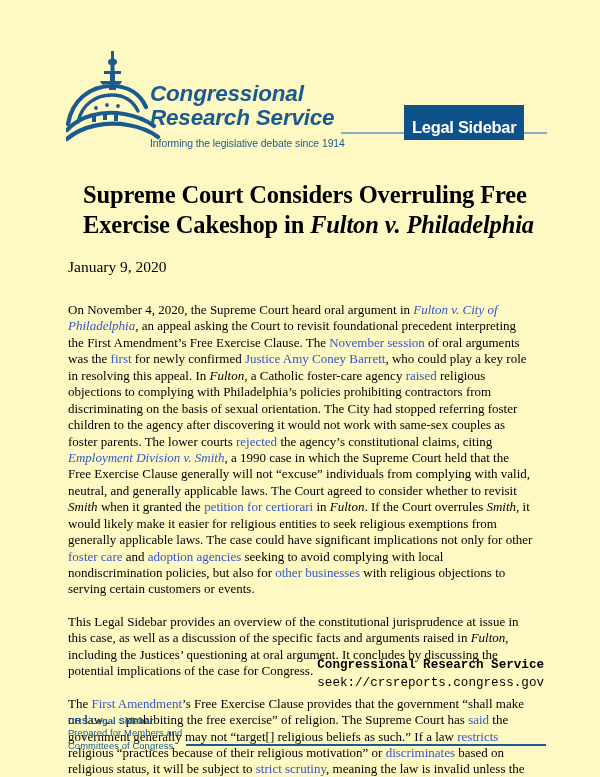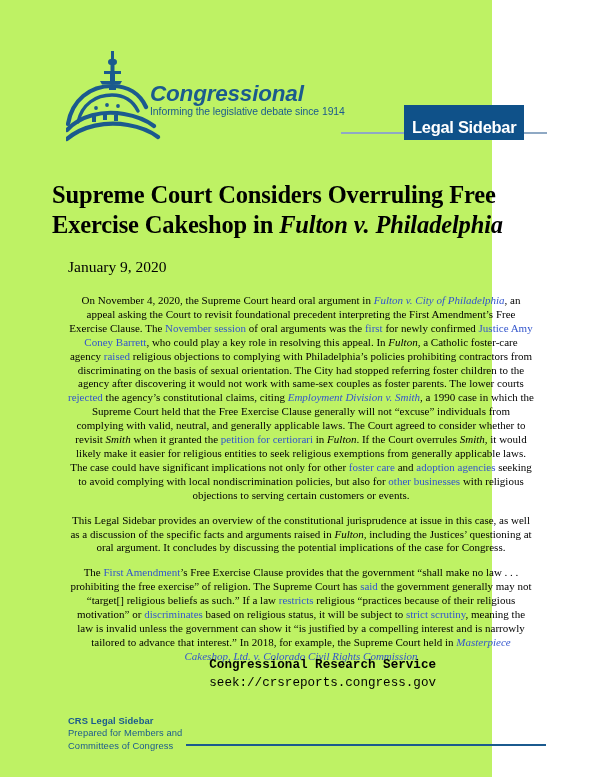--- a/index.html
+++ b/index.html
@@ -13,23 +13,23 @@
     height: 777px;
     position: relative;
     font-family: "Liberation Serif", serif;
     color: #000000;
     overflow: hidden;
   }
 
   .page {
     position: absolute;
     left: 0; top: 0;
-    width: 492px;
+    width: 600px;
     height: 777px;
-    background: #bef264;
+    background: #fef9c3;
   }
 
   
   .masthead {
     position: absolute;
     left: 66px;
     top: 50px;
     width: 480px;
     height: 100px;
   }
@@ -55,21 +55,21 @@
     color: #1B5A8E;
     line-height: 1.05;
     white-space: nowrap;
   }
   .logo-tagline {
     font-family: "Liberation Sans", sans-serif;
     font-size: 10.4px;
     font-weight: normal;
     color: #1B5A8E;
     white-space: nowrap;
-    margin-top: 0;
+    margin-top: 9px;
     letter-spacing: -0.05px;
   }
   .tagline-rule {
     position: absolute;
     left: 275px;
     top: 82px;
     width: 206px;
     height: 2px;
     background: #8FA9C4;
   }
@@ -84,21 +84,21 @@
     font-size: 16.5px;
     letter-spacing: -0.3px;
     padding: 13px 8px 4px 8px;
     white-space: nowrap;
     line-height: 1.1;
   }
 
   
   .doc-title {
     position: absolute;
-    left: 52px;
+    left: 83px;
     top: 180px;
     width: 466px;
     font-family: "Liberation Serif", serif;
     font-weight: bold;
     font-size: 24.5px;
     line-height: 1.22;
     letter-spacing: -0.15px;
     color: #000;
   }
   .doc-title .ital { }
@@ -113,24 +113,24 @@
   }
 
   
   .body-area {
     position: absolute;
     left: 68px;
     top: 286px;
     width: 466px;
   }
   p.para {
-    margin: 8px 0 11px 0;
-    font-size: 11px;
+    margin: 16px 0 11px 0;
+    font-size: 13px;
     line-height: 1.265;
-    text-align: center;
+    text-align: left;
     color: #000;
   }
   h2.section-heading {
     margin: 7px 0 7px 0;
     font-family: "Liberation Serif", serif;
     font-weight: bold;
     font-size: 17.5px;
     letter-spacing: -0.1px;
     color: #000;
   }
@@ -221,20 +221,21 @@
           <circle cx="52" cy="56" r="1.9"></circle>
           <rect x="26" y="66" width="4" height="6"></rect>
           <rect x="37" y="64" width="4" height="6"></rect>
           <rect x="48" y="65" width="4" height="6"></rect>
         </g>
       </svg>
     </div>
 
     <div class="logo-text">
       <div class="logo-line1">Congressional</div>
+      <div class="logo-line2">Research Service</div>
       <div class="logo-tagline">Informing the legislative debate since 1914</div>
     </div>
 
     <div class="tagline-rule"></div>
 
     <div class="sidebar-badge">Legal Sidebar</div>
   </div>
 
   <div class="doc-title">
     <span>Supreme Court Considers Overruling Free</span><br>

